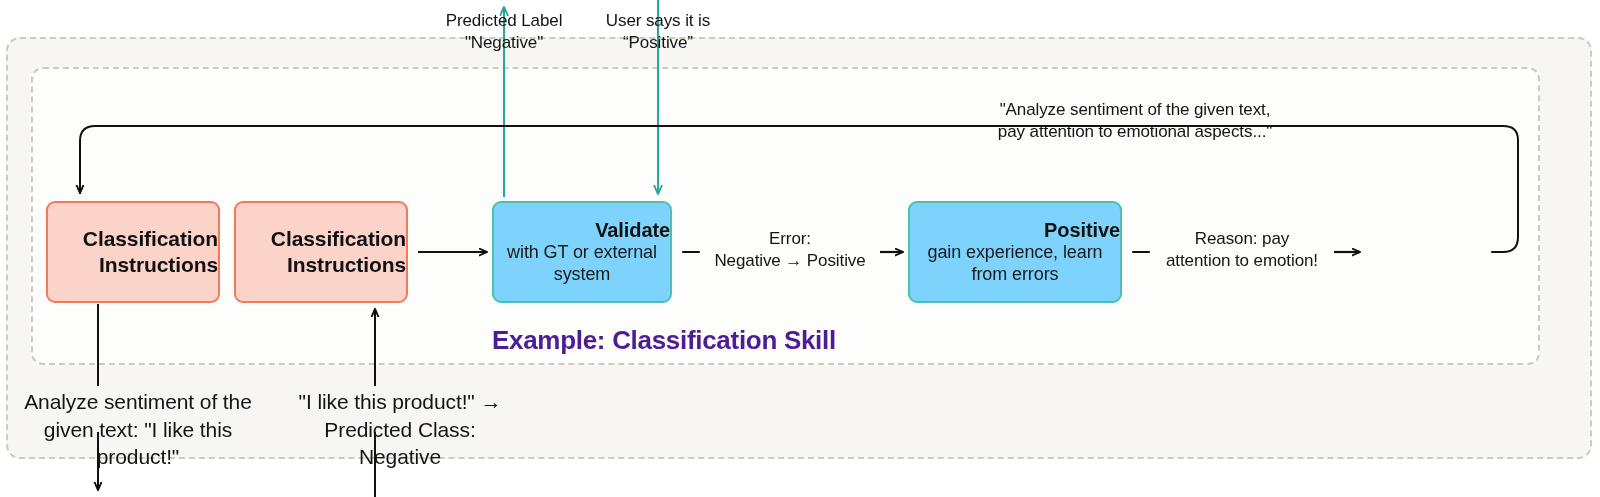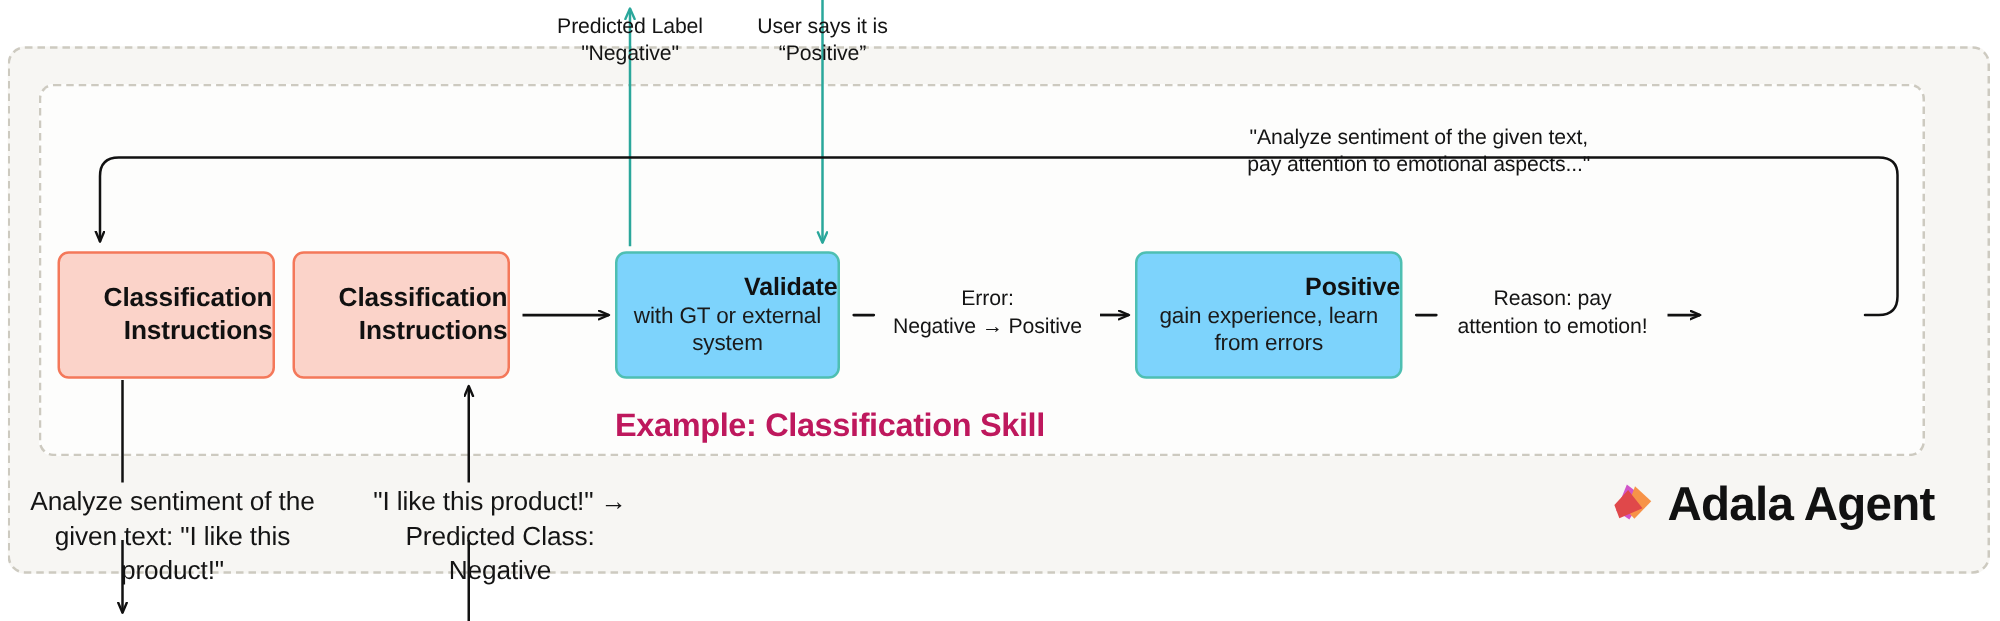--- a/index.html
+++ b/index.html
@@ -100,21 +100,21 @@
     white-space: pre-line;
   }
   .lbl.small {
     font-size: 21px;
   }
 
   .skill-title {
     position: absolute;
     font-size: 26px;
     font-weight: 600;
-    color: #be185d;
+    color: #4c1d95;
     letter-spacing: -0.3px;
     white-space: nowrap;
   }
 
   
   .brand {
     position: absolute;
     display: flex;
     align-items: center;
     gap: 11px;
@@ -227,24 +227,14 @@
 attention to emotion!</div>
 
   <div class="lbl small" style="left:10px; top:388px; width:256px;">Analyze sentiment of the
 given text: "I like this product!"</div>
 
   <div class="lbl small" style="left:284px; top:388px; width:232px;">"I like this product!" →
 Predicted Class: Negative</div>
 
   <div class="skill-title" style="left:492px; top:325px;">Example: Classification Skill</div>
 
-  <div class="brand" style="left:1281px; top:383px;">
-    <div class="mark">
-      <svg viewBox="0 0 42 42" width="42" height="42">
-        <polygon points="20.5,3.5 33.5,13.5 22.5,31.5 12.0,24.5" fill="#D155C9"></polygon>
-        <polygon points="27.0,5.0 40.0,17.0 26.5,31.0 20.0,24.0" fill="#F79348"></polygon>
-        <polygon points="21.5,8.0 33.0,22.5 14.5,30.5 10.5,20.0" fill="#E0484A"></polygon>
-      </svg>
-    </div>
-    <div class="name">Adala Agent</div>
-  </div>
 
 </div>
 
 </body></html>

